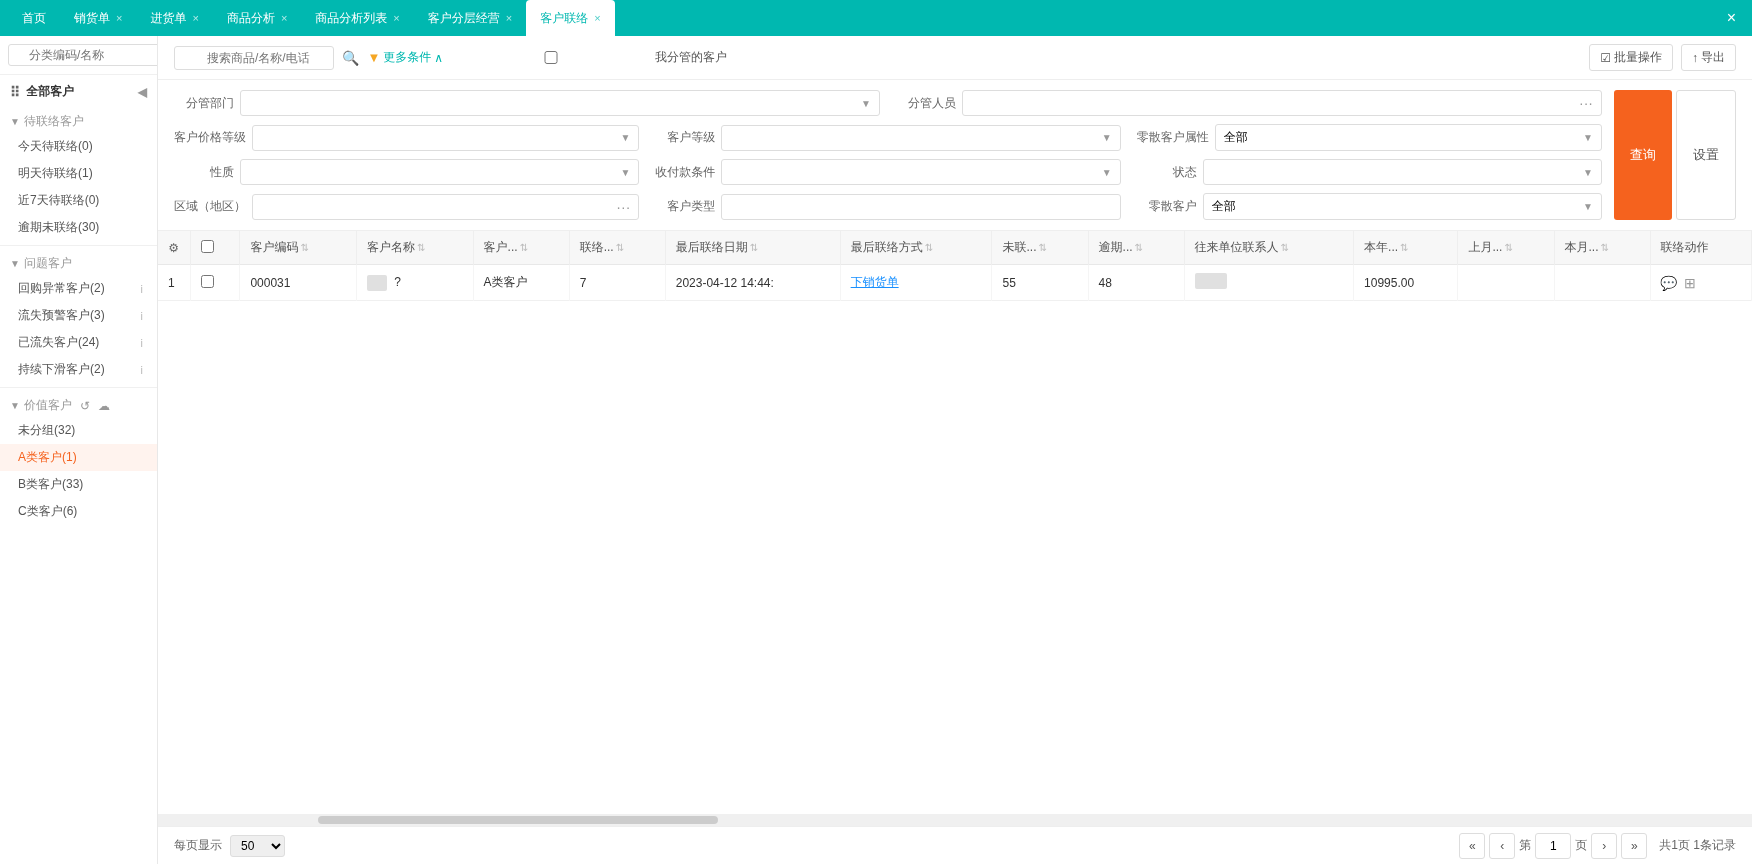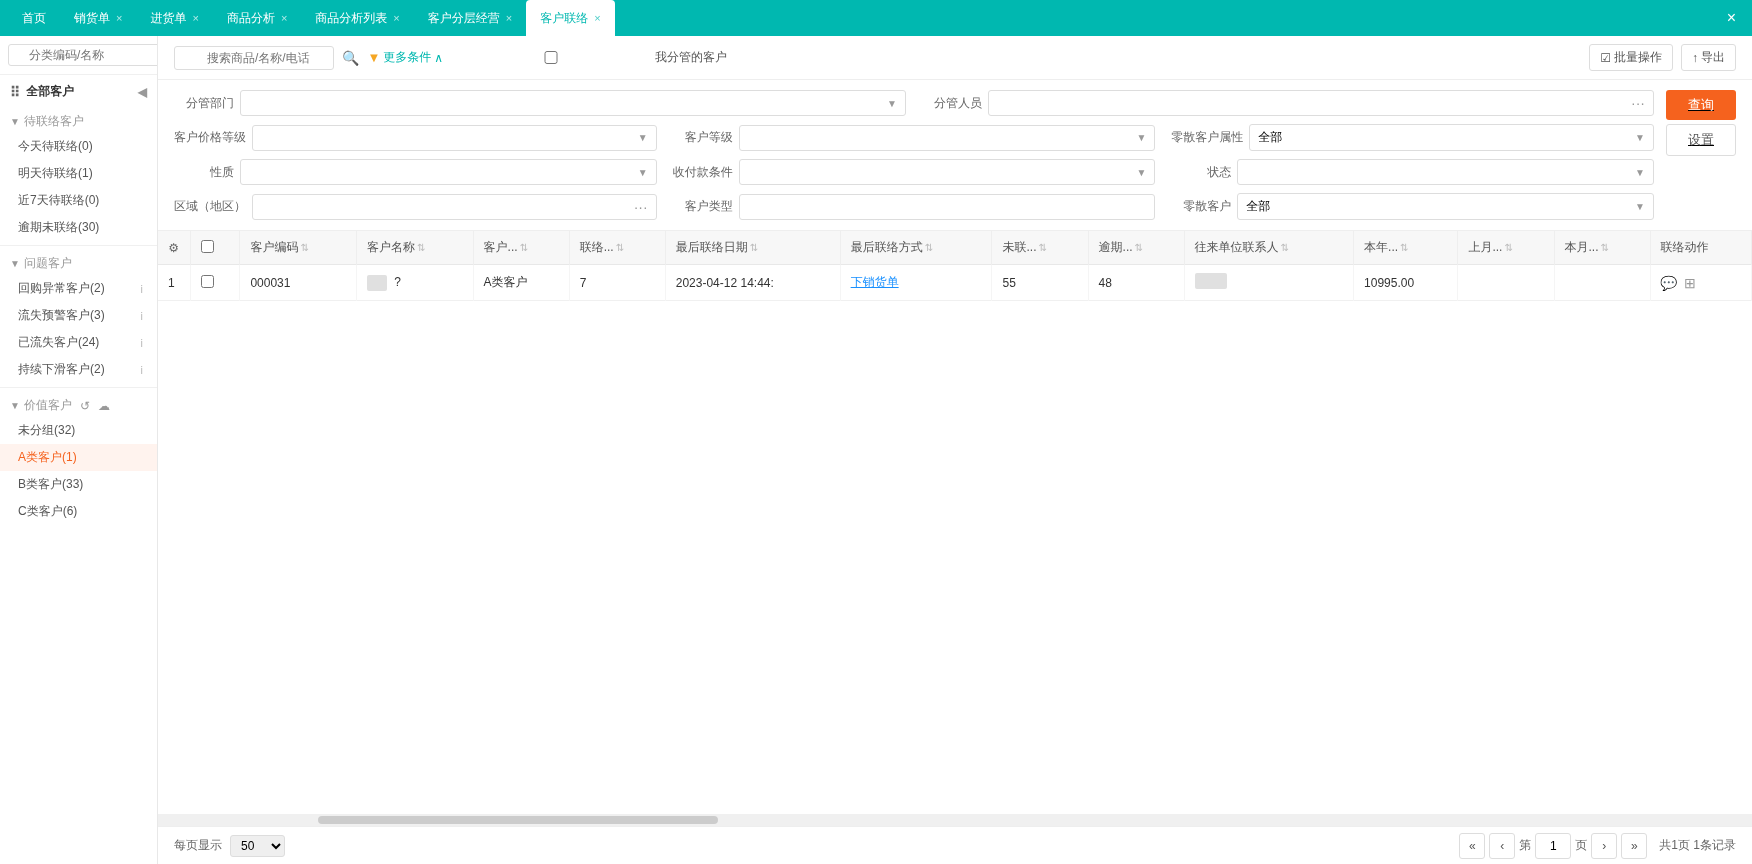--- a/index.html
+++ b/index.html
@@ -254,24 +254,23 @@
       background: #fff;
       color: #555;
       border: 1px solid #ddd;
       padding: 6px 16px;
       border-radius: 3px;
       cursor: pointer;
       font-size: 13px;
     }
     .query-btns {
       display: flex;
-      flex-direction: column;
+      flex-direction: row;
       gap: 4px;
       min-width: 70px;
-      text-decoration: underline;
     }
 
     
     .table-area {
       flex: 1;
       background: #fff;
       overflow: auto;
       margin: 0;
     }
     table {

